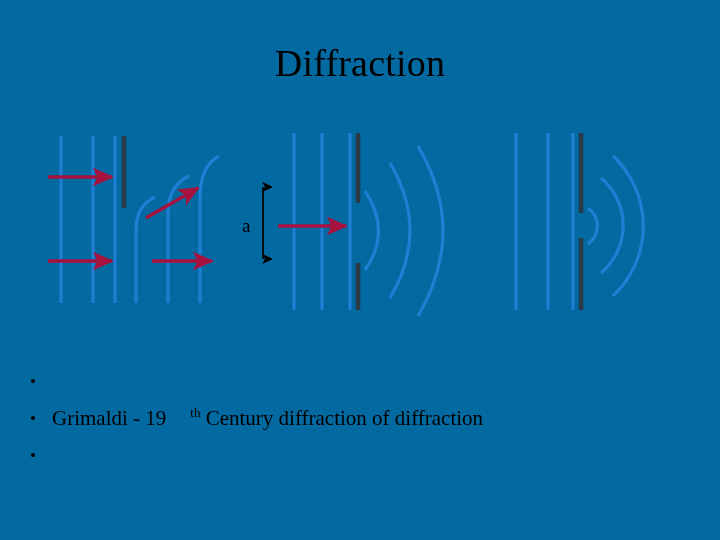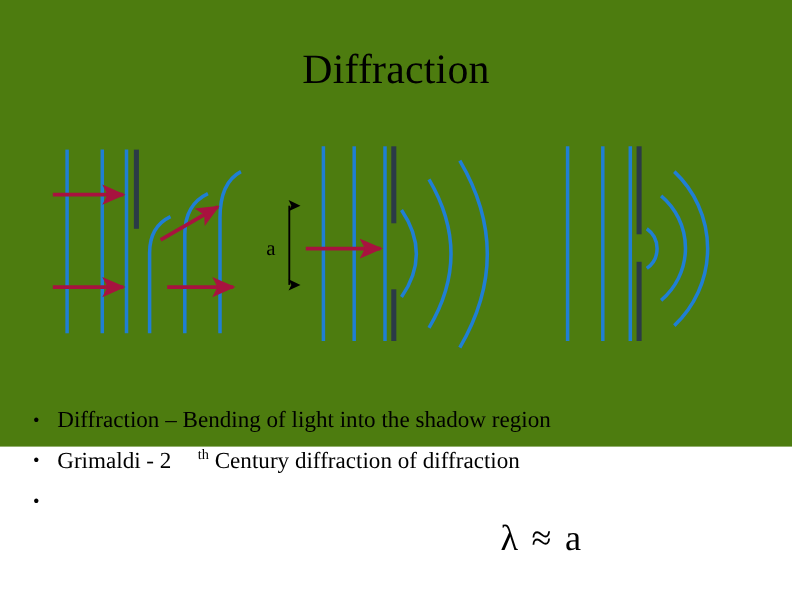--- a/index.html
+++ b/index.html
@@ -14,22 +14,22 @@
     overflow: hidden;
     font-family: "Liberation Serif", "DejaVu Serif", serif;
     color: #000000;
   }
 
   #slide {
     position: absolute;
     left: 0;
     top: 0;
     width: 720px;
-    height: 406px;
-    background: #4d7c0f;
+    height: 540px;
+    background: #0369a1;
   }
 
   
   #title {
     position: absolute;
     left: 0;
     top: 40px;
     width: 720px;
     text-align: center;
     font-size: 38px;
@@ -204,29 +204,27 @@
         </g>
       </svg>
     </div>
 
   </div>
 
   <div id="bullets">
 
     <div class="bullet-row">
       <span class="bullet-marker">•</span>
-      <span class="bullet-text"><span>Diffraction – Bending of light into the shadow region</span></span>
     </div>
 
     <div class="bullet-row">
       <span class="bullet-marker">•</span>
-      <span class="bullet-text"><span>Grimaldi - 2</span><span class="sup">th</span><span> Century diffraction of diffraction</span></span>
+      <span class="bullet-text"><span>Grimaldi - 19</span><span class="sup">th</span><span> Century diffraction of diffraction</span></span>
     </div>
 
     <div class="bullet-row">
       <span class="bullet-marker">•</span>
     </div>
 
   </div>
 
-  <div id="formula">λ ≈ a</div>
 
 </div>
 
 </body></html>

